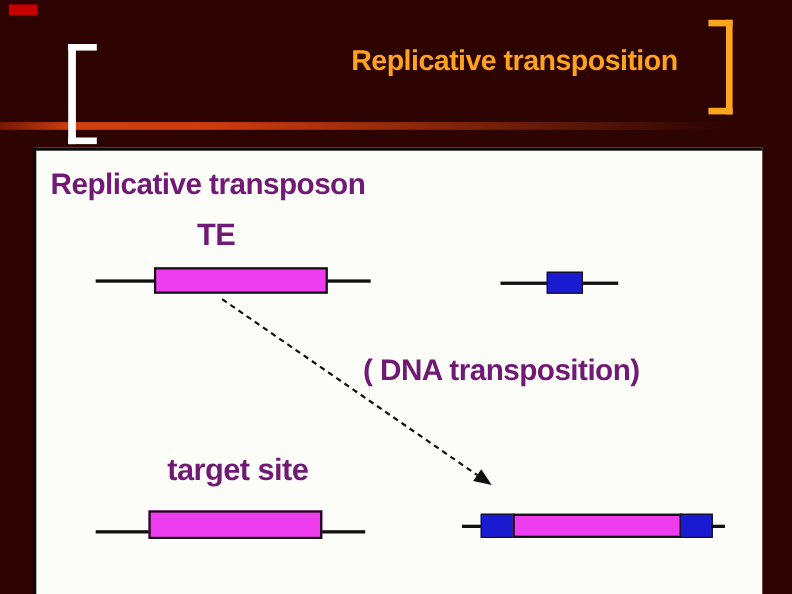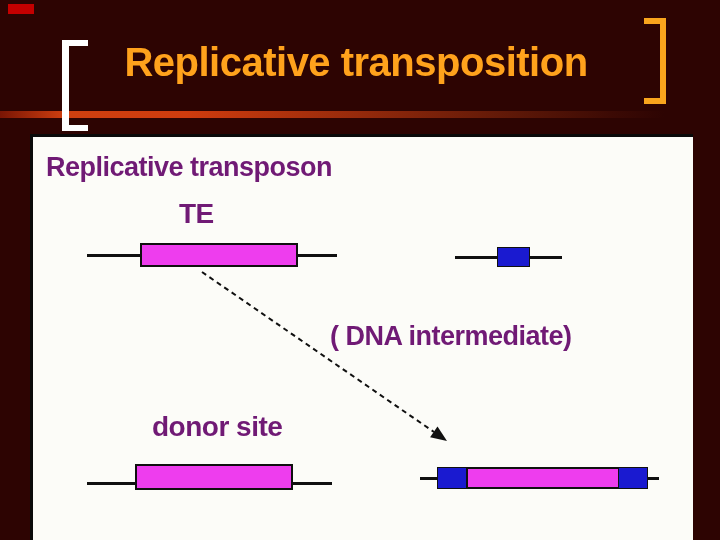--- a/index.html
+++ b/index.html
@@ -6,22 +6,22 @@
   .slide{
     position:relative;width:720px;height:540px;overflow:hidden;
     background:#2D0402;
     font-family:"Liberation Sans",sans-serif;
   }
   
   .corner-mark{position:absolute;left:8px;top:4px;width:26px;height:10px;background:#C40000;}
   
   .title{
     position:absolute;left:96px;top:40px;width:520px;margin:0;
-    font-size:40px;font-weight:bold;letter-spacing:-0.5px;
-    color:#FFA21C;text-align:center;white-space:nowrap;
+    font-size:26px;font-weight:bold;letter-spacing:-0.5px;
+    color:#FFA21C;text-align:right;white-space:nowrap;
   }
   .accent-line{
     position:absolute;left:0;top:111px;width:664px;height:7px;
     background:linear-gradient(to right,
       #7a1504 0%, #d04010 10%, #d03c0e 28%, #93290b 55%,
       #5c1707 78%, #3c0a04 92%, rgba(45,4,2,0) 100%);
   }
   .bracket-left{
     position:absolute;left:62px;top:40px;width:26px;height:91px;
     border-left:7px solid #ffffff;border-top:6px solid #ffffff;border-bottom:6px solid #ffffff;
@@ -79,23 +79,23 @@
 
   <div class="accent-line"></div>
 
   <div class="panel">
 
     <div class="lbl heading">Replicative transposon</div>
 
     <div class="lbl te">TE</div>
 
 
-    <div class="lbl dna">( DNA intermediate)</div>
+    <div class="lbl dna">( DNA transposition)</div>
 
-    <div class="lbl donor">donor site</div>
+    <div class="lbl donor">target site</div>
 
     <div class="hline te-line"></div>
     <div class="box magenta te-box"></div>
 
     <div class="hline target-line"></div>
     <div class="box blue target-box"></div>
 
     <svg class="arrow" viewBox="0 0 660 406" xmlns="http://www.w3.org/2000/svg">
       <line x1="169" y1="135" x2="401" y2="295" stroke="#101010" stroke-width="2" stroke-dasharray="5 4"></line>
       <polygon points="414,304 397.1,300.2 404.5,289.6" fill="#101010"></polygon>

